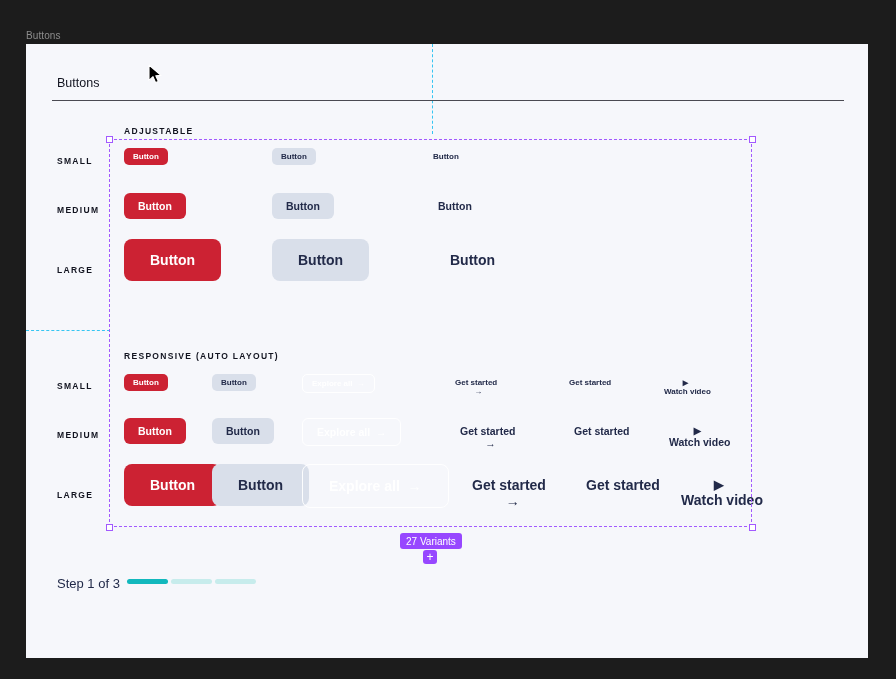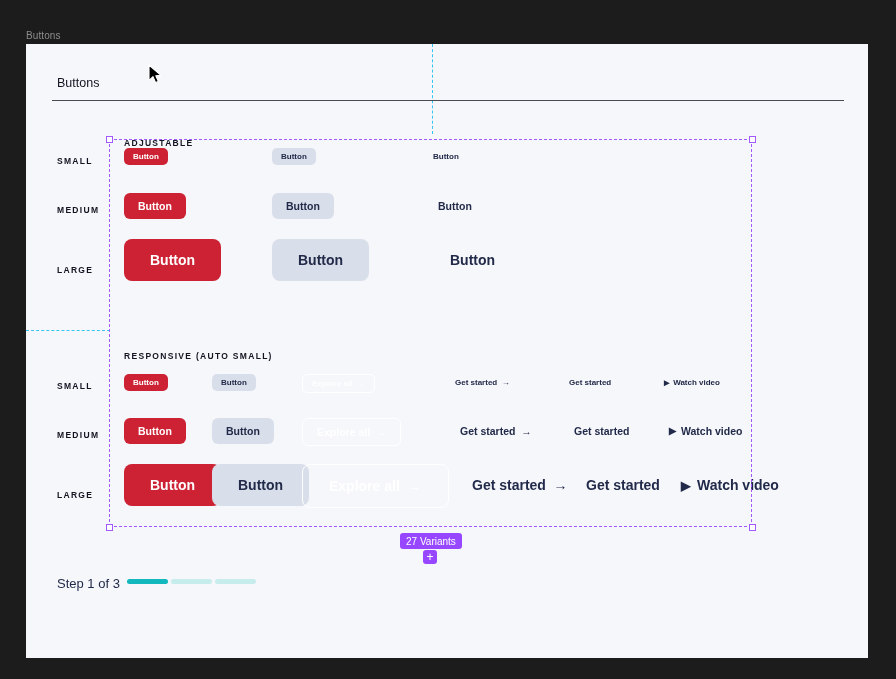--- a/index.html
+++ b/index.html
@@ -103,21 +103,21 @@
   .handle.br { right: -4.5px; bottom: -4.5px; }
 
   
   .section-title {
     position: absolute;
     font-size: 8.5px;
     font-weight: 700;
     letter-spacing: 1.3px;
     color: #121420;
   }
-  #sec-adjustable { left: 124px; top: 138px; }
+  #sec-adjustable { left: 124px; top: 126px; }
   #sec-responsive { left: 124px; top: 351px; }
 
   
   .row-label {
     position: absolute;
     font-size: 8.5px;
     font-weight: 700;
     letter-spacing: 1.3px;
     color: #121420;
   }
@@ -135,21 +135,21 @@
     font-family: "Liberation Sans", sans-serif;
   }
   .btn.primary { background: #cc2233; color: #ffffff; }
   .btn.secondary { background: #d9dfea; color: #222a49; }
   .btn.text { background: transparent; color: #222a49; }
   .btn.ghost {
     background: transparent;
     color: #ffffff;
     border: 1px solid rgba(255,255,255,.92);
   }
-  .btn.link { background: transparent; color: #222a49; }
+  .btn.link { background: transparent; color: #222a49; flex-direction: column; }
 
   .arrow { display: inline-block; margin-left: .55em; }
   .play  { display: inline-block; margin-right: .5em; font-size: .9em; }
 
   
   .s-small  { font-size: 8px;    padding: 4px 9px;   border-radius: 5px; }
   .s-medium { font-size: 10.5px; padding: 7px 14px;  border-radius: 6px; }
   .s-large  { font-size: 14px;   padding: 13px 26px; border-radius: 8px; }
 
   
@@ -201,21 +201,21 @@
 
   <div class="artboard"></div>
 
   <div class="guide-v"></div>
   <div class="guide-h"></div>
 
   <div class="page-heading">Buttons</div>
   <div class="heading-rule"></div>
 
   <div class="section-title" id="sec-adjustable">ADJUSTABLE</div>
-  <div class="section-title" id="sec-responsive">RESPONSIVE (AUTO SMALL)</div>
+  <div class="section-title" id="sec-responsive">RESPONSIVE (AUTO LAYOUT)</div>
 
   <div id="grid">
       <div class="row-label" style="left: 57px; top: 156px;">SMALL</div>
       <div class="btn primary s-small" style="left: 124px; top: 148px;">
         <span>Button</span>
       </div>
       <div class="btn secondary s-small" style="left: 272px; top: 148px;">
         <span>Button</span>
       </div>
       <div class="btn text s-small" style="left: 424px; top: 148px;">

